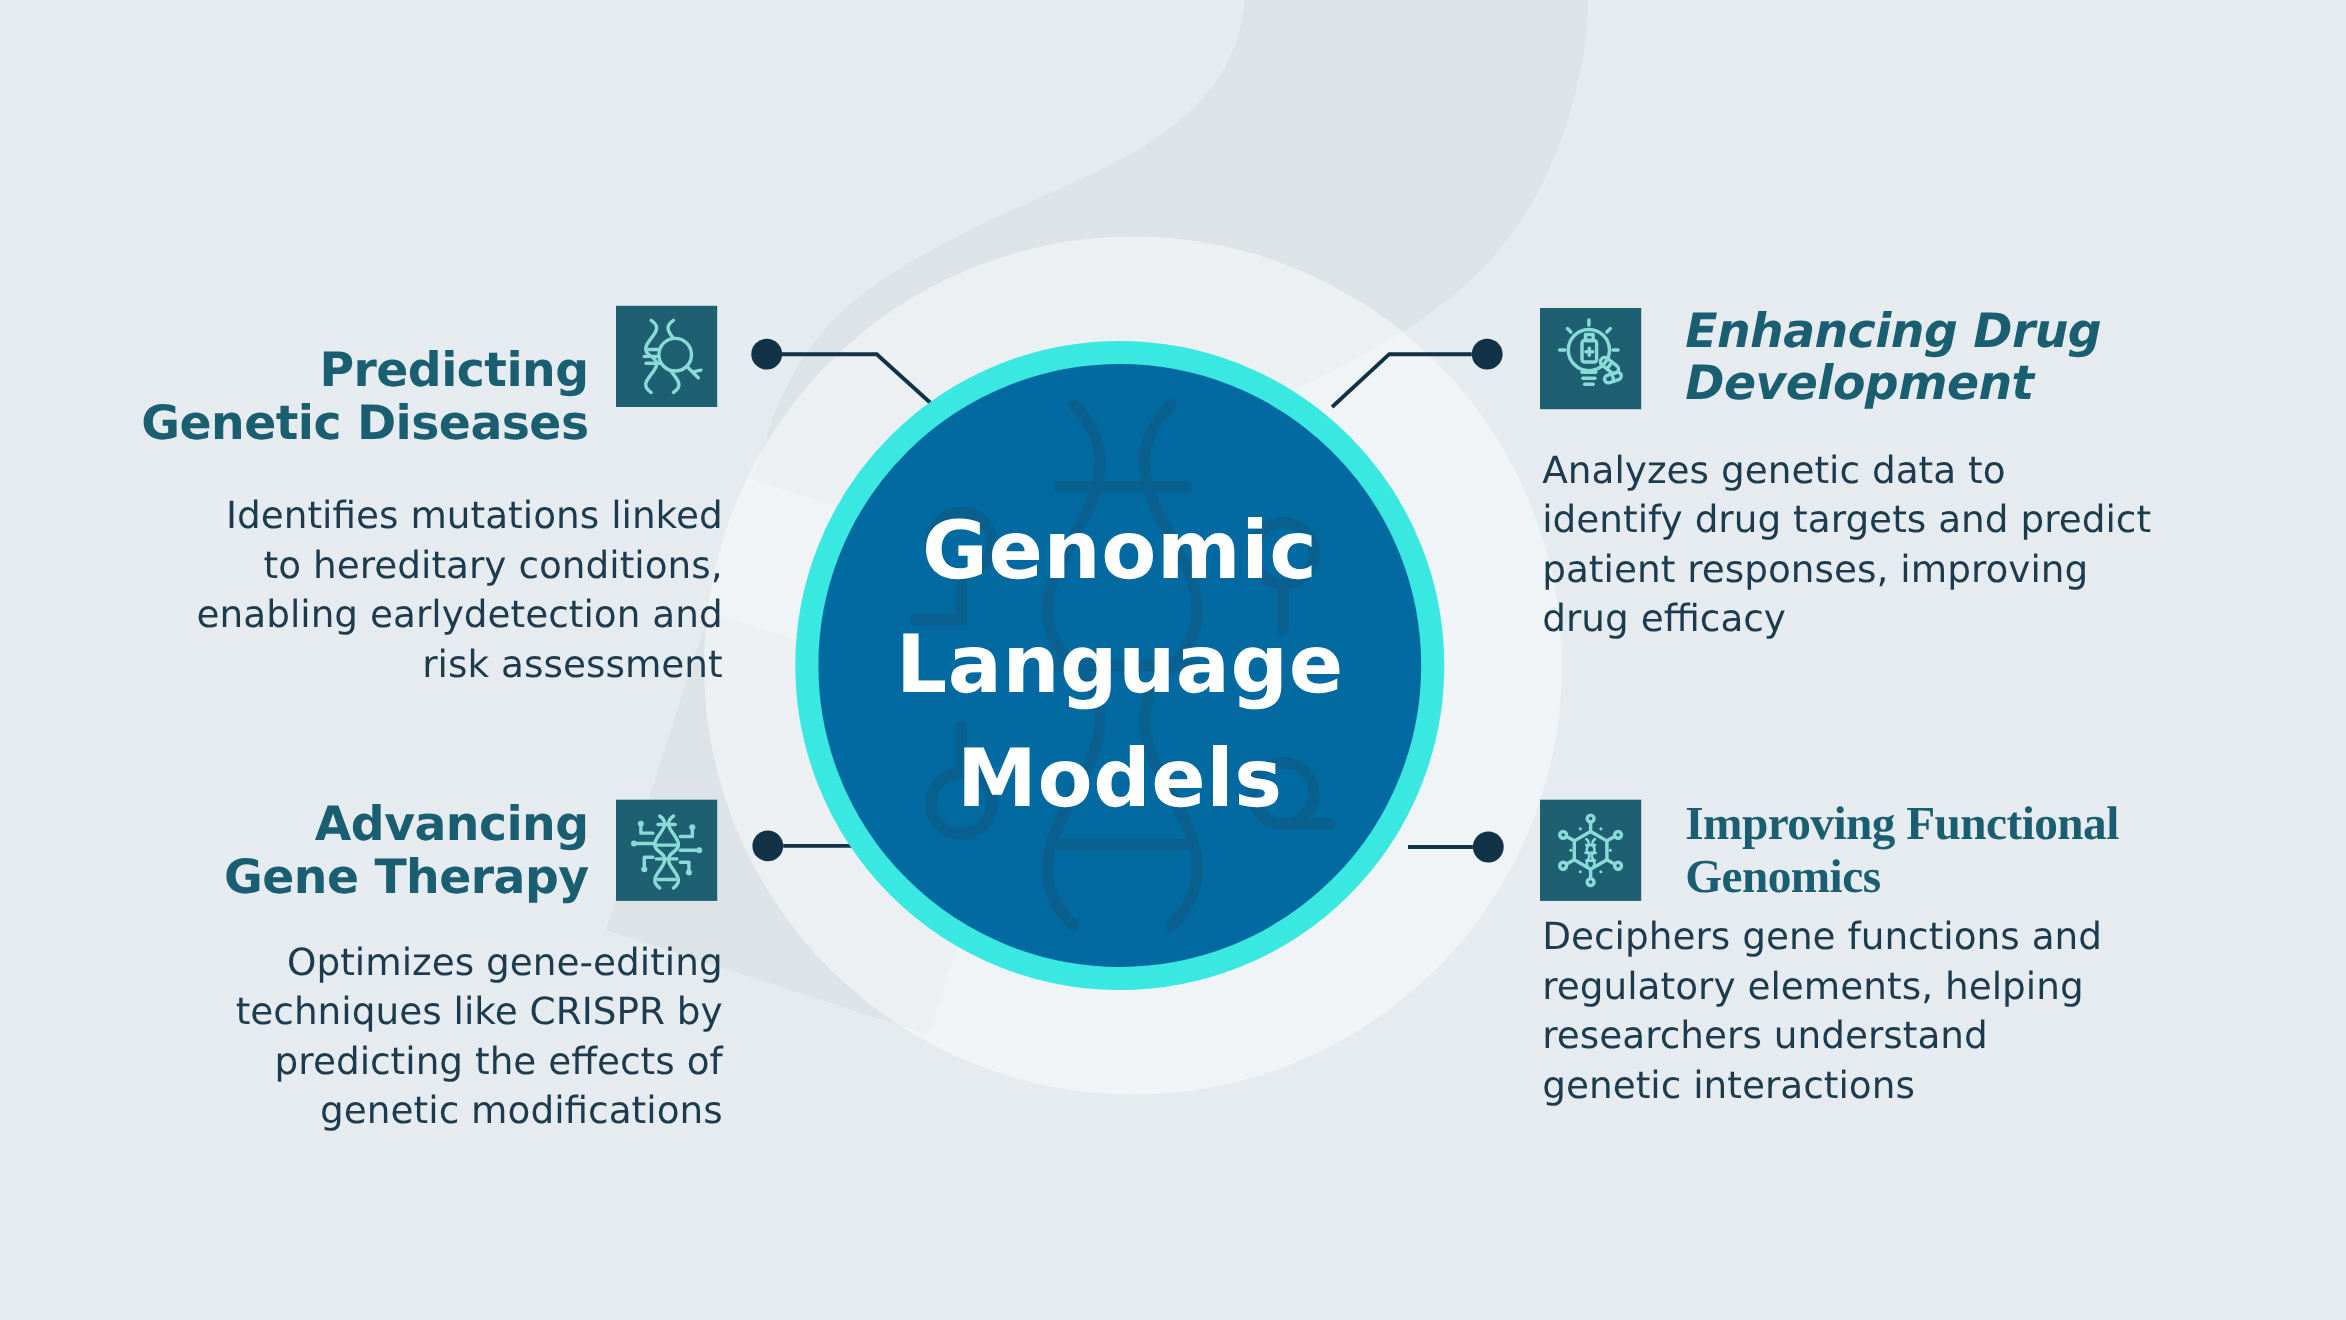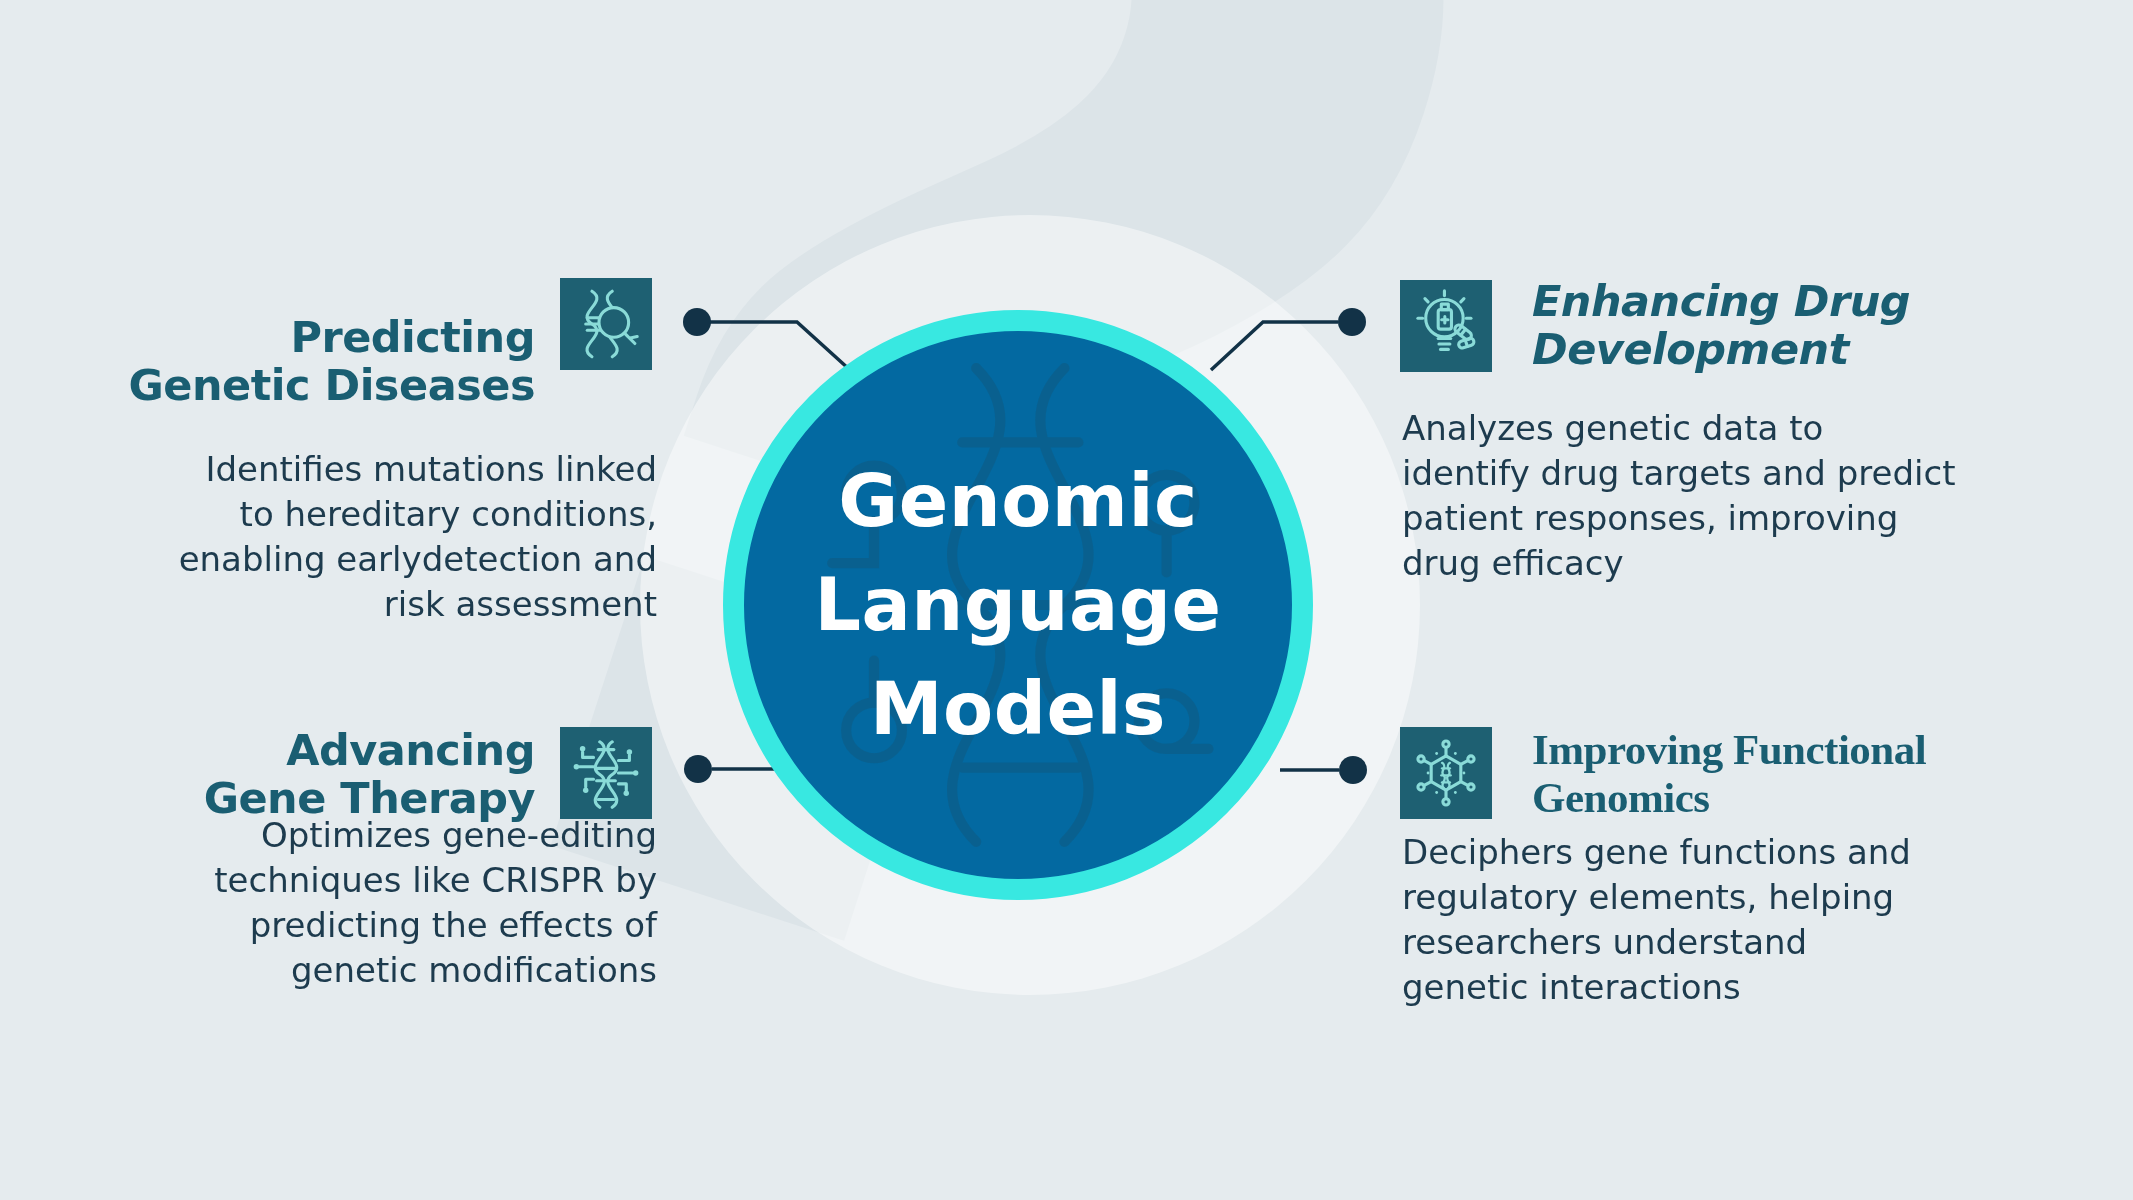--- a/index.html
+++ b/index.html
@@ -51,21 +51,21 @@
   }
   .ta-r{text-align:right;}
   #icon-tl{left:560px;top:278px;}
   #title-tl{right:1598px;top:277px;margin-top:36px;}
   #desc-tl{right:1476px;top:406px;margin-top:41px;}
   #icon-tr{left:1400px;top:280px;}
   #title-tr{left:1532px;top:277px;font-style:italic;}
   #desc-tr{left:1402px;top:406px;}
   #icon-bl{left:560px;top:727px;}
   #title-bl{right:1598px;top:726px;}
-  #desc-bl{right:1476px;top:813px;margin-left:46px;}
+  #desc-bl{right:1476px;top:853px;margin-left:46px;}
   #icon-br{left:1400px;top:727px;}
   #title-br{left:1532px;top:726px;font-family:Liberation Serif, serif;}
   #desc-br{left:1402px;top:830px;}
   .glyph{stroke:#8adbd8;stroke-width:4;fill:none;stroke-linecap:round;stroke-linejoin:round;}
   .glyph .fillnode{fill:#8adbd8;stroke:none;}
   .glyph .cover{fill:#1e6072;}
 </style>
 </head>
 <body>
 

